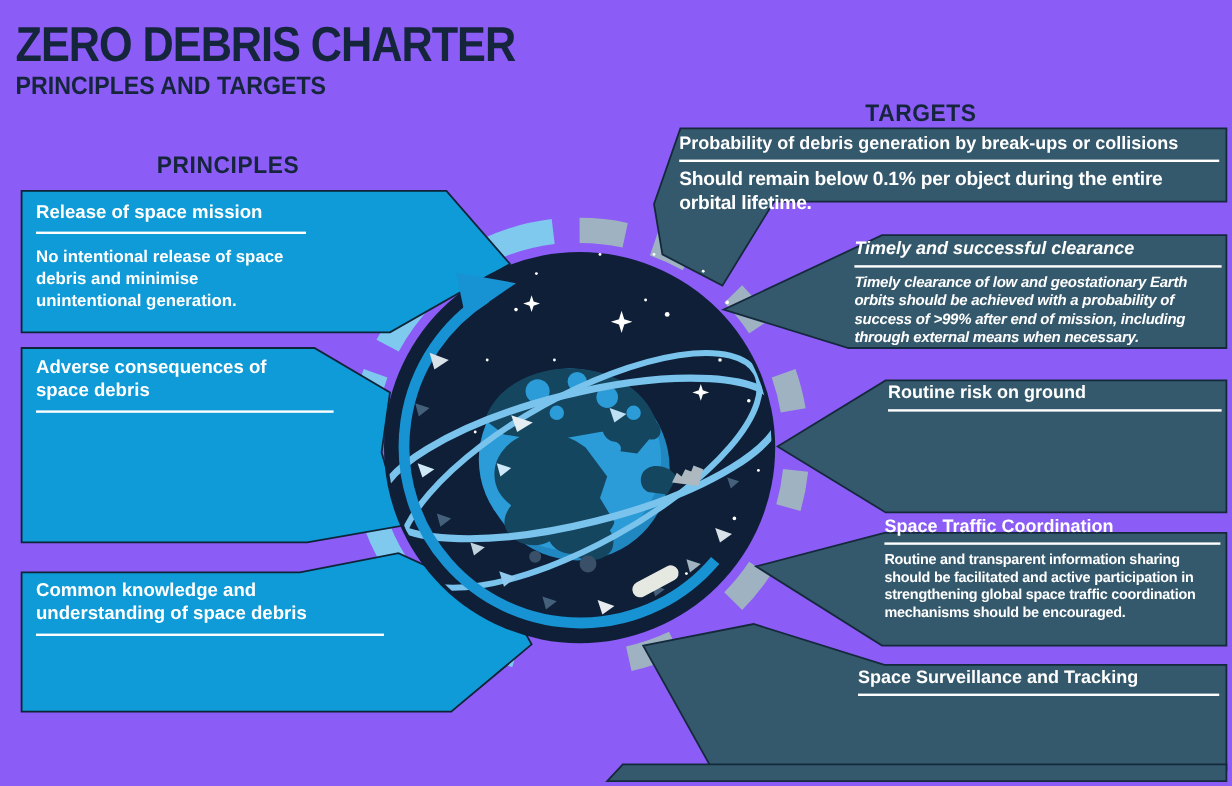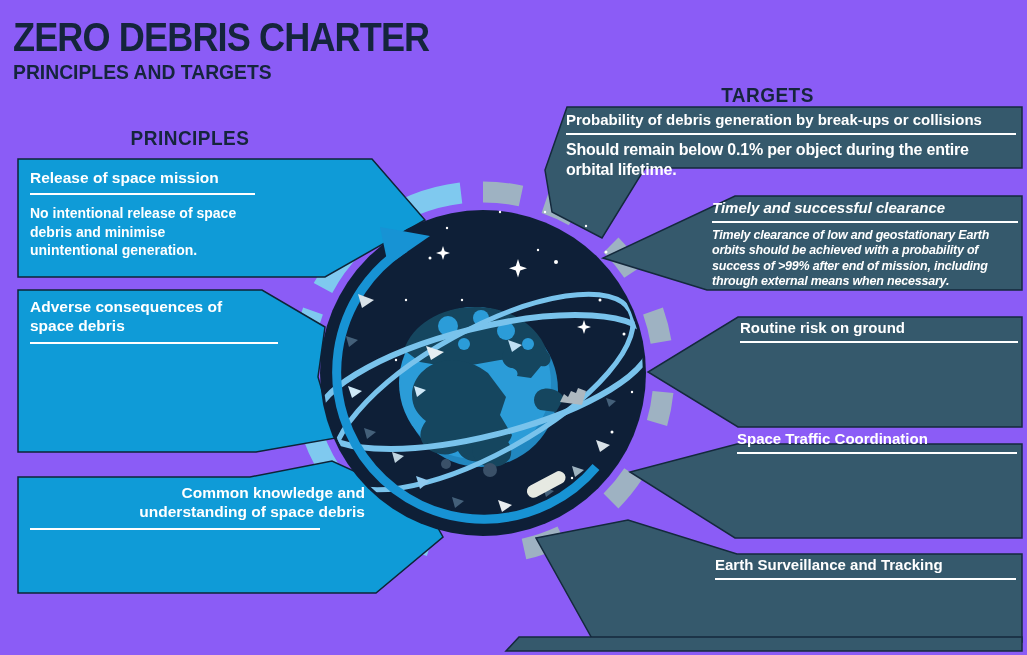--- a/index.html
+++ b/index.html
@@ -33,21 +33,21 @@
   .t-body{font-weight:bold;line-height:1.22;margin-top:5px;white-space:pre-line;letter-spacing:-.2px;}
   #t1 .t-body{font-size:16px;}
   #t2 .t-body{font-size:12.5px;}
   #t3 .t-body{font-size:12px;}
   #t4 .t-body{font-size:12px;}
   #t5 .t-body{font-size:11.5px;letter-spacing:-.3px;}
   #p1{left:30px;top:168px;width:280px;}
   #p1 .p-underline{width:225px;}
   #p2{left:30px;top:297px;width:292px;}
   #p2 .p-underline{width:248px;}
-  #p3{left:30px;top:483px;width:335px;text-align:right;}
+  #p3{left:30px;top:483px;width:335px;}
   #p3 .p-underline{width:290px;}
   #t1{left:566px;top:111px;width:450px;}
   #t2{left:712px;top:199px;width:306px;font-style:italic;}
   #t3{left:740px;top:319px;width:278px;}
   #t4{left:737px;top:420px;width:280px;margin-top:10px;}
   #t5{left:715px;top:556px;width:301px;}
 </style>
 </head>
 <body>
 
@@ -208,19 +208,23 @@
 success of &gt;99% after end of mission, including
 through external means when necessary.</div>
   </div>
   <div class="txt t-block" id="t3">
     <div class="t-title">Routine risk on ground</div>
     <div class="t-underline"></div>
   </div>
   <div class="txt t-block" id="t4">
     <div class="t-title">Space Traffic Coordination</div>
     <div class="t-underline"></div>
+    <div class="t-body">Routine and transparent information sharing
+should be facilitated and active participation in
+strengthening global space traffic coordination
+mechanisms should be encouraged.</div>
   </div>
   <div class="txt t-block" id="t5">
-    <div class="t-title">Earth Surveillance and Tracking</div>
+    <div class="t-title">Space Surveillance and Tracking</div>
     <div class="t-underline"></div>
   </div>
 
 </div>
 
 </body></html>

